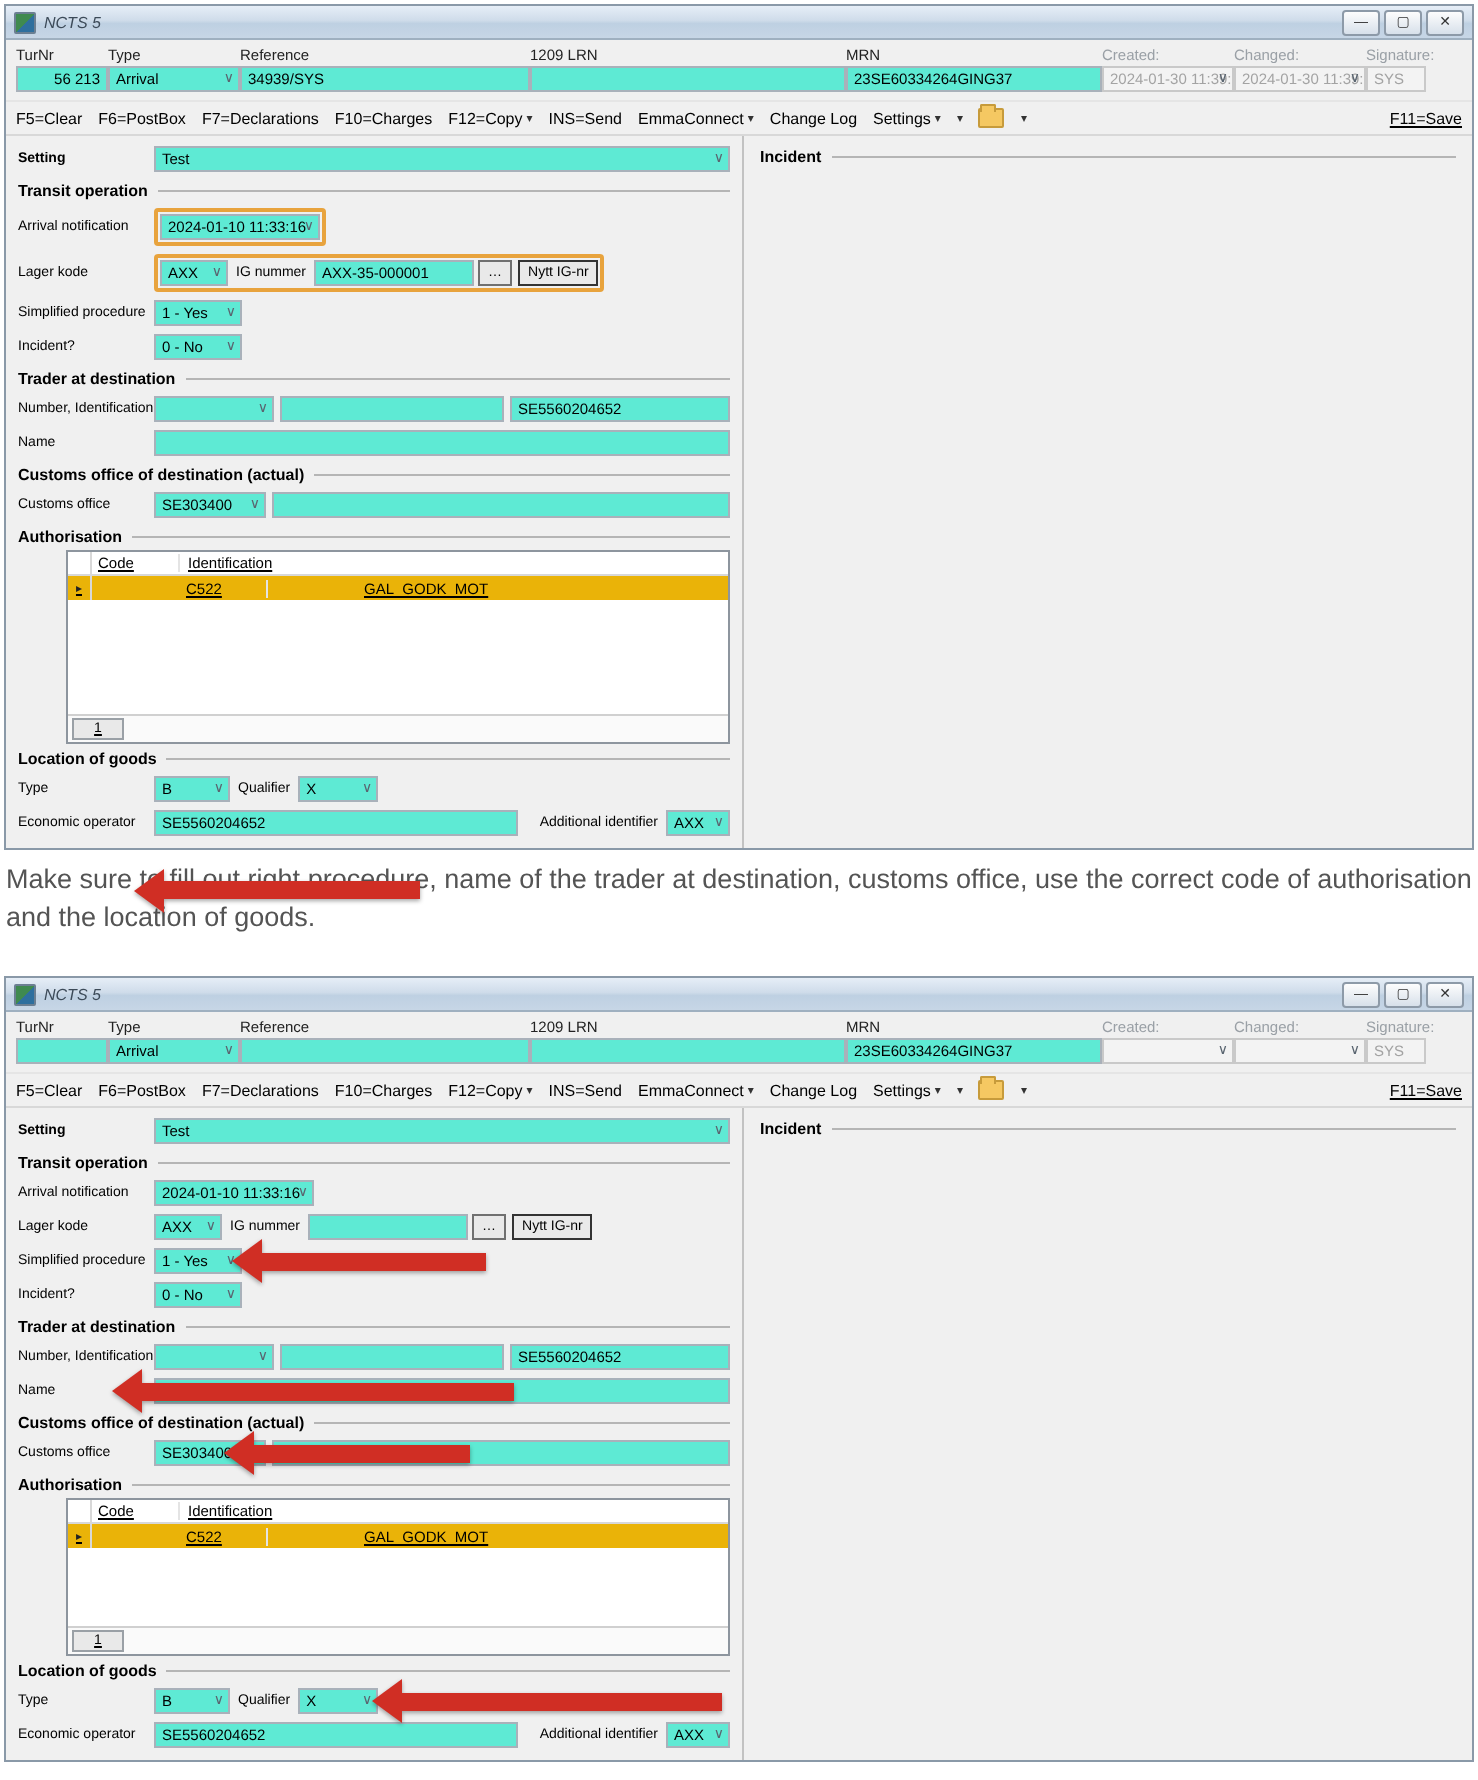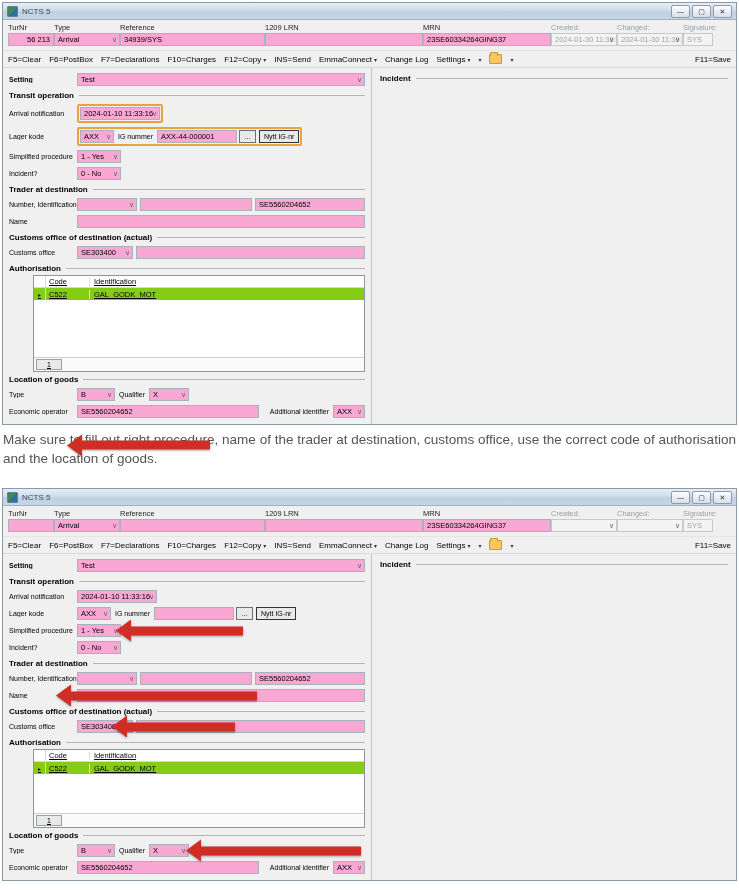--- a/index.html
+++ b/index.html
@@ -9,46 +9,46 @@
   }
   .win { width: 735px; margin: 2px auto 0; border: 1px solid #8a99a8; background: #f0f0f0; }
   
   .titlebar {
     height: 17px; display: flex; align-items: center; gap: 4px; padding: 0 4px;
     background: linear-gradient(180deg, #e6eef7 0%, #cfdcea 45%, #bed0e2 55%, #c7d6e6 100%);
     border-bottom: 1px solid #9fb0c0;
   }
   .app-icon { width: 11px; height: 11px; border-radius: 1px; flex: none;
     background: linear-gradient(135deg, #3f8a4f 0 50%, #2e6f9e 50% 100%); border: 1px solid #6b7f92; }
-  .title-text { font-size: 8px; color: #3c4a58; }
+  .title-text { font-size: 8px; color: #3c4a58; font-style: italic; }
   .win-btns { margin-left: auto; display: flex; gap: 2px; }
   .win-btn { width: 19px; height: 13px; border: 1px solid #8d9aa8; border-radius: 2px;
     background: linear-gradient(#fdfdfd, #d7e0ea); font-size: 7px; line-height: 11px;
     text-align: center; color: #333; }
   
   .hdr { display: flex; gap: 0; padding: 3px 5px 4px; align-items: flex-end; }
   .fld { display: flex; flex-direction: column; gap: 1px; }
   .fld > label { font-size: 7.5px; color: #222; white-space: nowrap; }
   .fld.gray > label { color: #9aa0a6; }
-  .inp { height: 13px; border: 1px solid #a9b1ba; background: #f9a8d4; font-size: 7.5px;
+  .inp { height: 13px; border: 1px solid #a9b1ba; background: #5eead4; font-size: 7.5px;
     padding: 0 3px; display: flex; align-items: center; white-space: nowrap; overflow: hidden; }
   .inp.right { justify-content: flex-end; }
   .combo { position: relative; padding-right: 15px; }
   .cbx { position: absolute; right: 2px; top: 1px; font-size: 7px; color: #5a6570; line-height: 10px; }
   .dis { background: #f3f3f3; color: #a3a3a3; border-color: #c9c9c9; }
   
   .toolbar { display: flex; align-items: center; gap: 8px; padding: 3px 5px;
     border-top: 1px solid #e5e5e5; border-bottom: 1px solid #d8d8d8; font-size: 8px; }
   .tbi { white-space: nowrap; cursor: default; display: inline-flex; align-items: center; gap: 2px; }
   .car { font-size: 6px; color: #333; }
   .folder { width: 13px; height: 10px; position: relative; background: #f5c862;
     border: 1px solid #c79b3b; border-radius: 1px; }
   .folder::before { content: ""; position: absolute; top: -3px; left: 0; width: 6px; height: 3px;
     background: #f5c862; border: 1px solid #c79b3b; border-bottom: none; border-radius: 1px 1px 0 0; }
-  .tb-save { margin-left: auto; }
+  .tb-save { margin-left: auto; text-decoration: underline; }
   
   .main { display: flex; align-items: stretch; }
   .form { width: 369px; padding: 3px 6px 4px; border-right: 1px solid #c2c2c2;
     display: flex; flex-direction: column; }
   .incident { flex: 1; padding: 3px 8px; }
   .group-hdr { display: flex; align-items: center; font-weight: bold; font-size: 8px;
     margin: 3px 0 2px; white-space: nowrap; }
   .group-hdr::after { content: ""; flex: 1; border-top: 1px solid #b5b5b5; margin-left: 5px; }
   .frow { display: flex; align-items: center; margin: 2px 0; position: relative; }
   .frow > label { width: 68px; flex: none; font-size: 7px; white-space: nowrap; overflow: hidden; }
@@ -62,21 +62,21 @@
   
   .grid-wrap { flex: 1; display: flex; flex-direction: column; margin-left: 24px; text-decoration: underline; }
   .grid { flex: 1; border: 1px solid #8d959e; background: #fff; display: flex;
     flex-direction: column; font-size: 7.5px; }
   .grow-head, .grow { display: flex; height: 12px; align-items: center; flex: none; }
   .grow-head { border-bottom: 1px solid #d8d8d8; }
   .gc-marker { width: 12px; flex: none; border-right: 1px solid #d8d8d8; text-align: center;
     font-size: 6px; color: #222; align-self: stretch; display: flex; align-items: center; justify-content: center; }
   .gc-code { width: 44px; flex: none; padding: 0 3px; border-right: 1px solid #e4e4e4; }
   .gc-id { flex: 1; padding: 0 4px; }
-  .grow.sel { background: #84cc16; }
+  .grow.sel { background: #eab308; gap: 44px; }
   .grid-space { flex: 1; }
   .pager-row { flex: none; height: 14px; border-top: 1px solid #d0d0d0; display: flex;
     align-items: center; padding: 1px 2px; background: #fafafa; }
   .pager-btn { width: 26px; height: 11px; background: #e9e9e9; border: 1px solid #9aa0a6;
     font-size: 7px; display: flex; align-items: center; justify-content: center; }
   
   .arrow { position: absolute; z-index: 6; height: 9px; background: #d02e24; top: 50%;
     transform: translateY(-50%); filter: drop-shadow(0 1px 1px rgba(0,0,0,0.35)); }
   .arrow::before { content: ""; position: absolute; left: -15px; top: 50%;
     transform: translateY(-50%); border: 11px solid transparent; border-left: none;
@@ -196,21 +196,21 @@
         </div>
       <div class="frow">
           <label>Lager kode</label>
         <span class="hlbox">
           <div class="inp combo" style="width:34px">
               <span>AXX</span>
               <span class="cbx">∨</span>
             </div>
           <span class="mid-label">IG nummer</span>
           <div class="inp" style="width:80px">
-              <span>AXX-44-000001</span>
+              <span>AXX-35-000001</span>
             </div>
           <div class="btn" style="margin-left:2px">…</div>
           <div class="btn" style="margin-left:3px;border-color:#333">Nytt IG-nr</div>
         </span>
         </div>
       <div class="frow">
           <label>Simplified procedure</label>
         <div class="inp combo" style="width:44px">
             <span>1 - Yes</span>
             <span class="cbx">∨</span>

